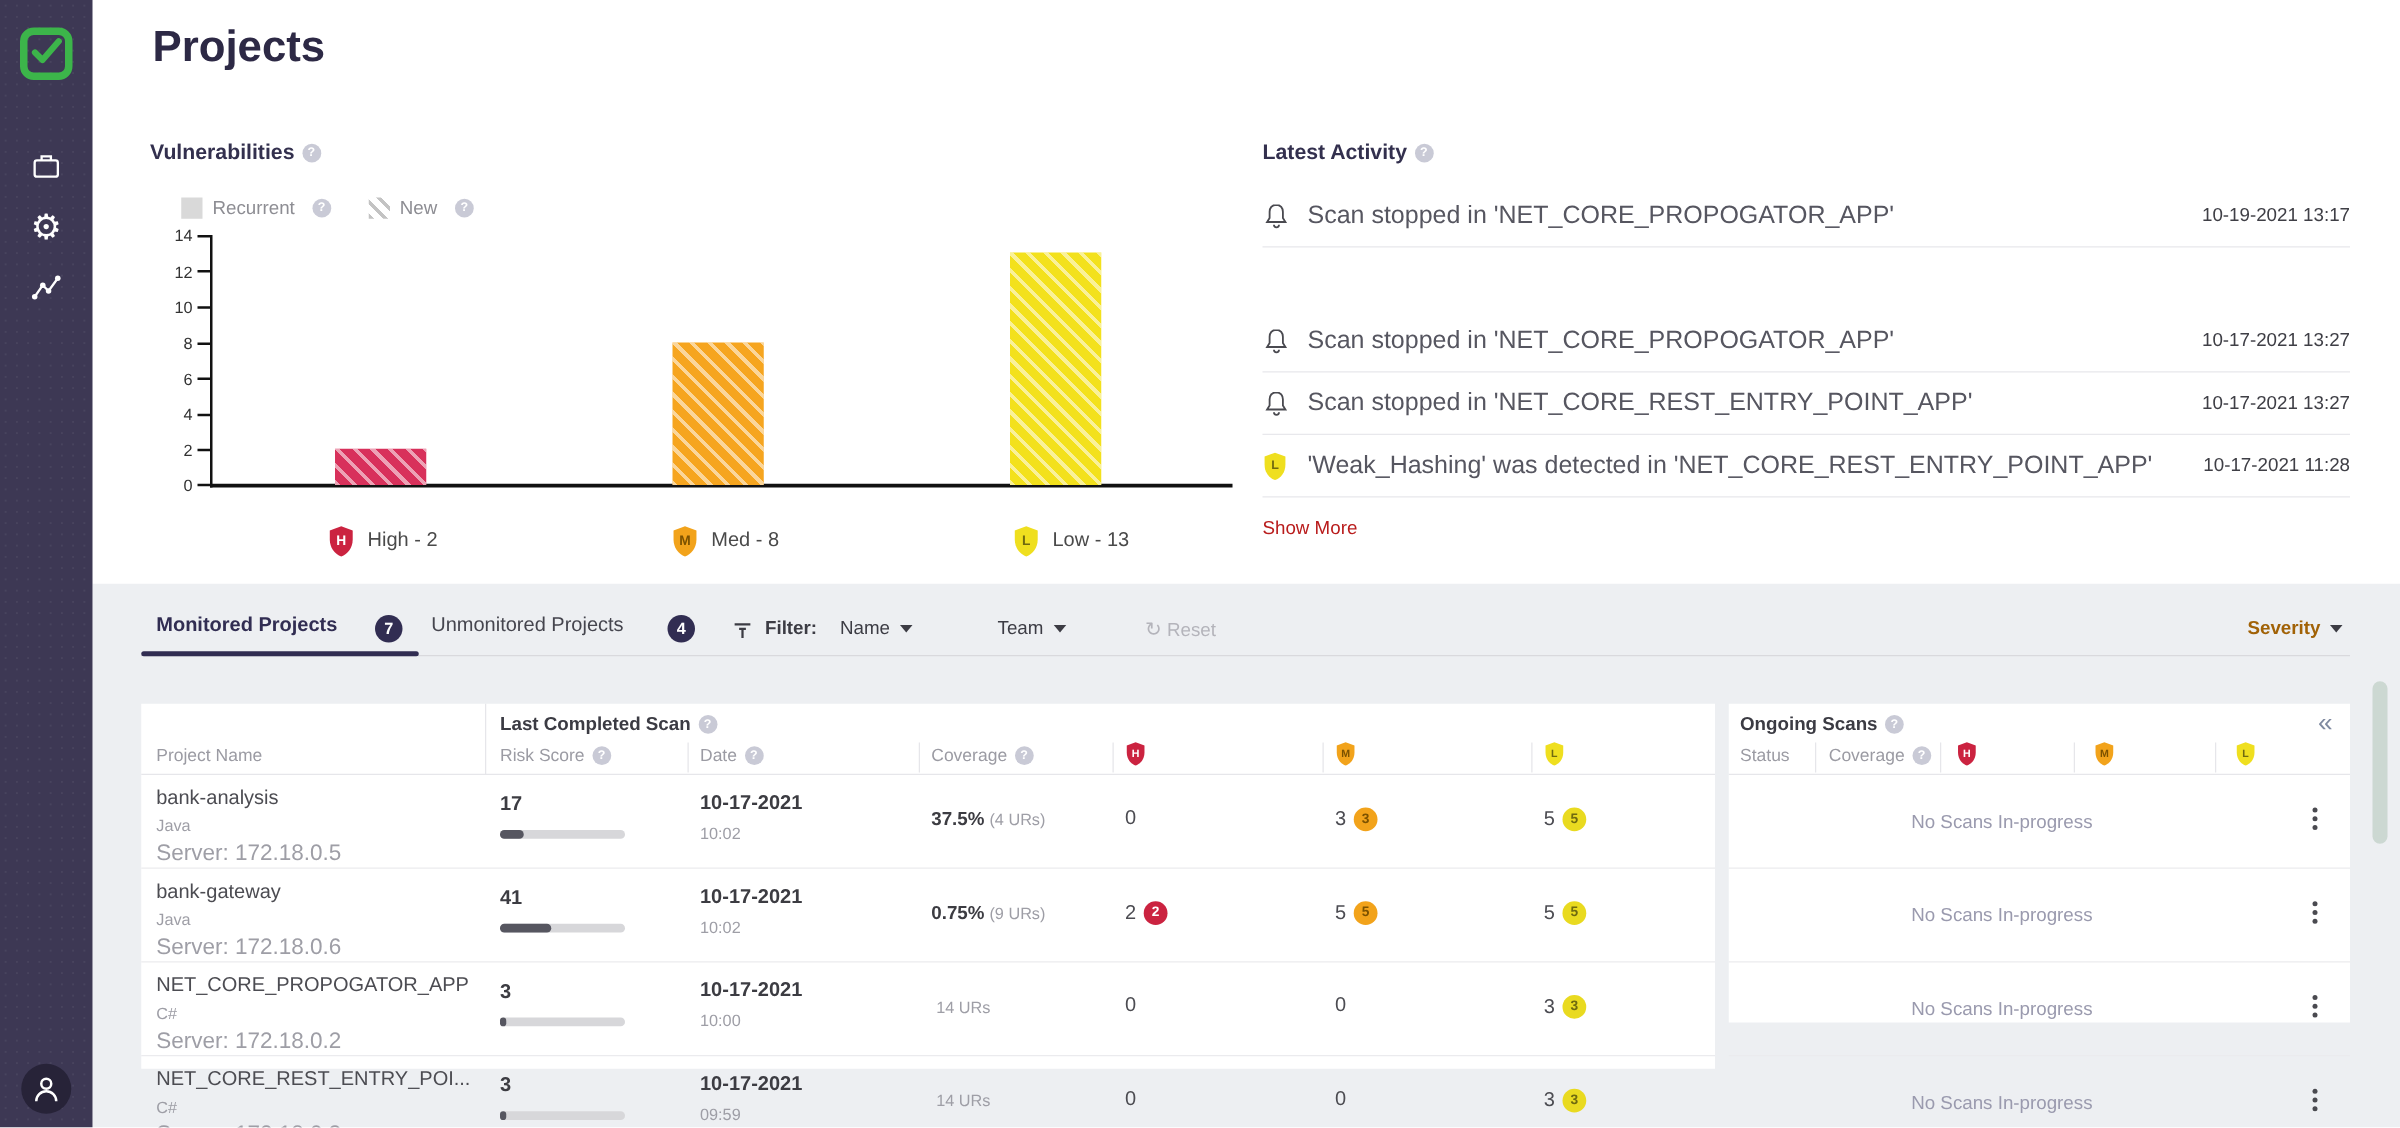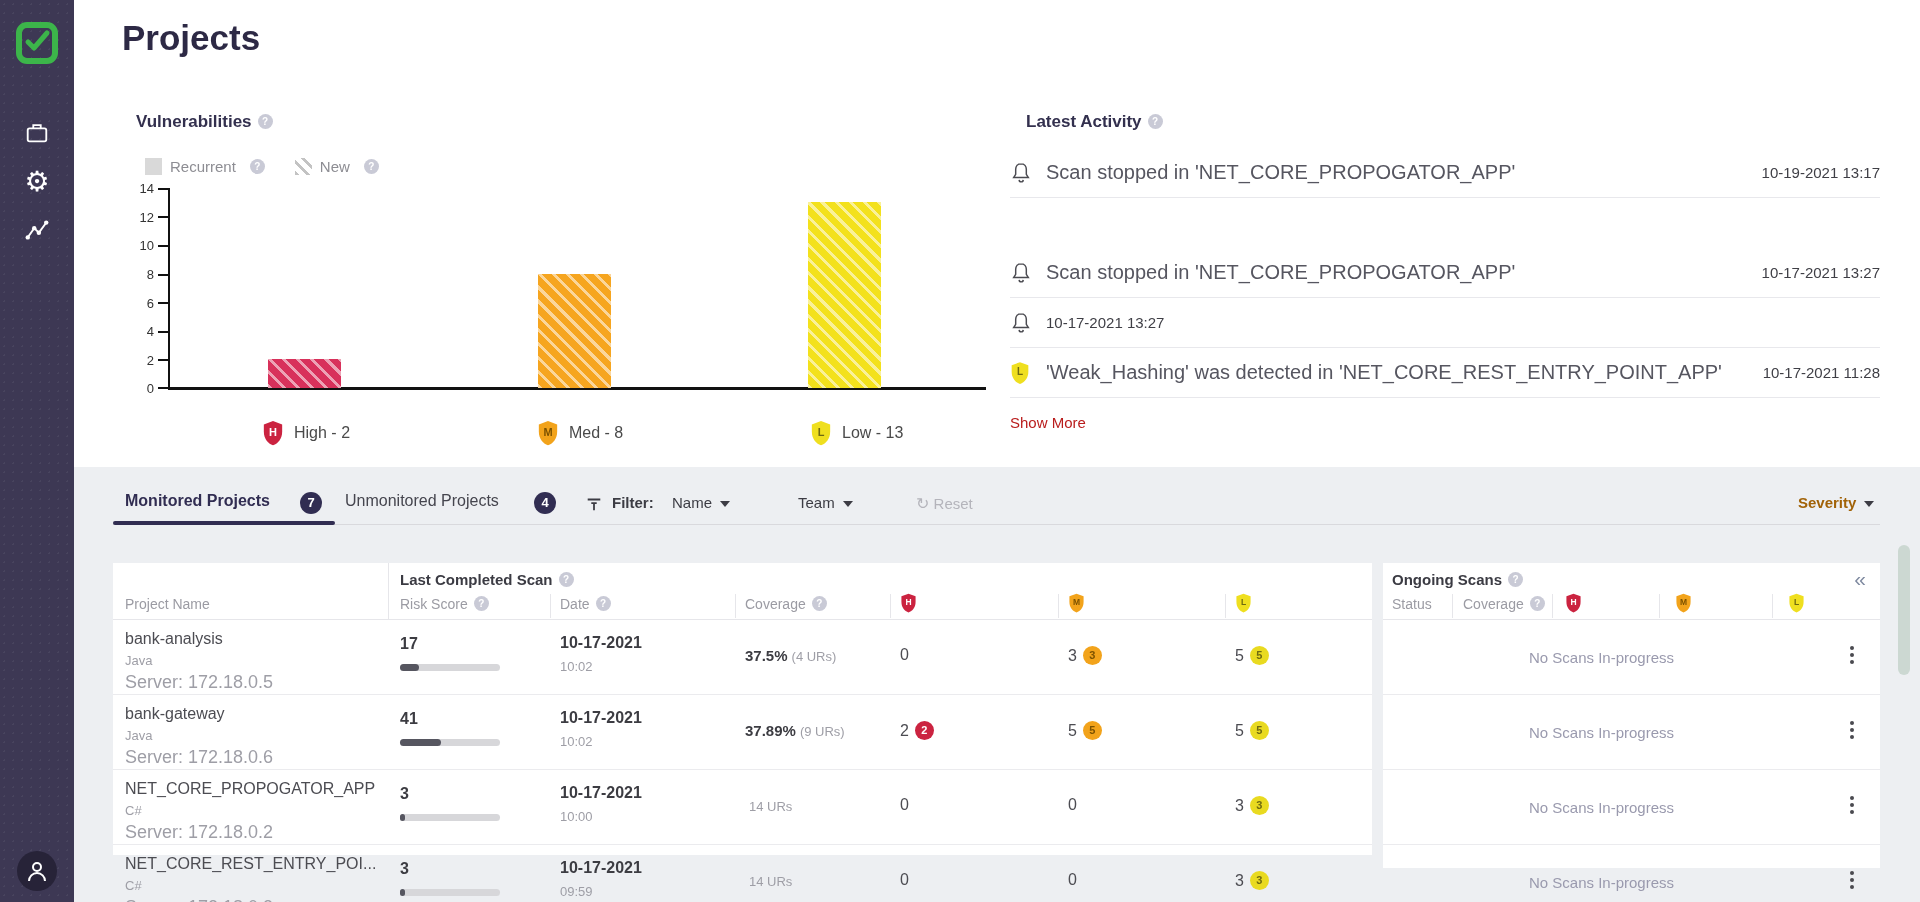--- a/index.html
+++ b/index.html
@@ -17,21 +17,21 @@
   .side-ic { left:0; width:74px; display:flex; justify-content:center; color:#fff; }
   #avatar { left:17px; top:851px; width:40px; height:40px; border-radius:50%;
             background:#272338; display:flex; align-items:center; justify-content:center; }
 
   
   #topwhite { left:74px; top:0; width:1846px; height:467px; background:#fff; }
   #graybg   { left:74px; top:467px; width:1846px; height:435px; background:#edeff2; }
 
   #page-title { left:122px; top:18px; font-size:35px; font-weight:700; color:#2d2945; }
 
-  .sect-head { font-size:17px; font-weight:700; color:#33304e;margin-left:16px; }
+  .sect-head { font-size:17px; font-weight:700; color:#33304e; }
   .help { display:inline-block; width:15px; height:15px; border-radius:50%;
           background:#c9cad6; color:#fff; font-size:10px; font-weight:700;
           text-align:center; line-height:15px; vertical-align:2px; margin-left:6px; }
   .help::before { content:"?"; }
 
   
   #legend { left:145px; top:158px; display:flex; align-items:center; gap:8px;
             font-size:15px; color:#8d8d93; }
   .lg-sq { width:17px; height:17px; display:inline-block; }
   .lg-solid { background:#d9d9d9; }
@@ -68,21 +68,21 @@
                line-height:22px; }
   #tab-underline { left:113px; top:521px; width:222px; height:4px; background:#312d52; border-radius:2px; }
   .filter-txt { top:494px; font-size:15px; color:#3c3c44; }
   .caret { display:inline-block; width:0; height:0; border-left:5px solid transparent;
            border-right:5px solid transparent; border-top:6px solid #3c3c44;
            margin-left:8px; vertical-align:1px; }
   #reset-btn { color:#b4b4bb; }
 
   
   #main-table { left:113px; top:563px; width:1259px; height:292px; background:#fff; }
-  #ongoing-table { left:1383px; top:563px; width:497px; height:305px; background:#fff; }
+  #ongoing-table { left:1383px; top:563px; width:497px; height:255px; background:#fff; }
   .thead { position:relative; height:57px; border-bottom:1px solid #e6e6ea; }
   .group-h { position:absolute; top:8px; font-size:15px; font-weight:700; color:#3b3b43; }
   .sub-h { position:absolute; top:33px; font-size:14px; color:#9b9ba3; }
   .vdiv-tall { position:absolute; top:0; width:1px; height:57px; background:#e6e6ea; }
   .vdiv { position:absolute; top:31px; width:1px; height:24px; background:#e6e6ea; }
   .trow { position:relative; height:75px; border-bottom:1px solid #ebebee; }
   .c-name  { position:absolute; left:12px;  top:10px; font-size:16px; color:#4c4c52; }
   .c-lang  { position:absolute; left:12px;  top:33px; font-size:13px; color:#9e9ea6; }
   .c-serv  { position:absolute; left:12px;  top:52px; font-size:18px; color:#9e9ea6; }
   .c-risk  { position:absolute; left:287px; top:15px; font-size:16px; font-weight:700; color:#3c3c42; }
@@ -238,20 +238,21 @@
     <span class="act-text">Scan stopped in 'NET_CORE_PROPOGATOR_APP'</span>
     <span class="act-time">10-17-2021 13:27</span>
   </div>
   <div class="act-row abs" style="top:298px">
     <span class="act-ic">
       <svg width="22" height="24" viewBox="0 0 24 26">
           <path d="M12 3 C8.2 3 6.2 6 6.2 9 V14.5 L4 18 H20 L17.8 14.5 V9 C17.8 6 15.8 3 12 3 Z" fill="none" stroke="#4a4a50" stroke-width="1.6"></path>
           <path d="M10 20.5 a2.2 2.2 0 0 0 4.4 0" fill="none" stroke="#4a4a50" stroke-width="1.6"></path>
         </svg>
     </span>
+    <span class="act-text">Scan stopped in 'NET_CORE_REST_ENTRY_POINT_APP'</span>
     <span class="act-time">10-17-2021 13:27</span>
   </div>
   <div class="act-row abs" style="top:348px">
     <span class="act-ic">
       <svg width="20" height="24" viewBox="0 0 24 28">
           <path d="M12 1 L22 4.6 V12.5 C22 19.8 17.6 25.4 12 27.3 C6.4 25.4 2 19.8 2 12.5 V4.6 Z" fill="#efdf1f"></path>
           <text x="12" y="17" text-anchor="middle" font-size="12" font-weight="bold" fill="#6f6a10">L</text>
         </svg>
     </span>
     <span class="act-text">'Weak_Hashing' was detected in 'NET_CORE_REST_ENTRY_POINT_APP'</span>
@@ -355,21 +356,21 @@
     <div class="trow">
       <div class="c-name">bank-gateway</div>
       <div class="c-lang">Java</div>
       <div class="c-serv">Server: 172.18.0.6</div>
       <div class="c-risk">41</div>
       <div class="riskbar">
           <div class="risk-fill" style="width: 41%;"></div>
         </div>
       <div class="c-date">10-17-2021</div>
       <div class="c-time">10:02</div>
-      <div class="c-cov"><span class="hide-if-empty">37.89%</span><span class="cov-note">(9 URs)</span></div>
+      <div class="c-cov"><span class="hide-if-empty">0.75%</span><span class="cov-note">(9 URs)</span></div>
       <div class="cnt cnt-h">
           <span>2</span>
           <span class="badge bd-red hide-if-empty">2</span>
         </div>
       <div class="cnt cnt-m">
           <span>5</span>
           <span class="badge bd-org hide-if-empty">5</span>
         </div>
       <div class="cnt cnt-l">
           <span>5</span>

